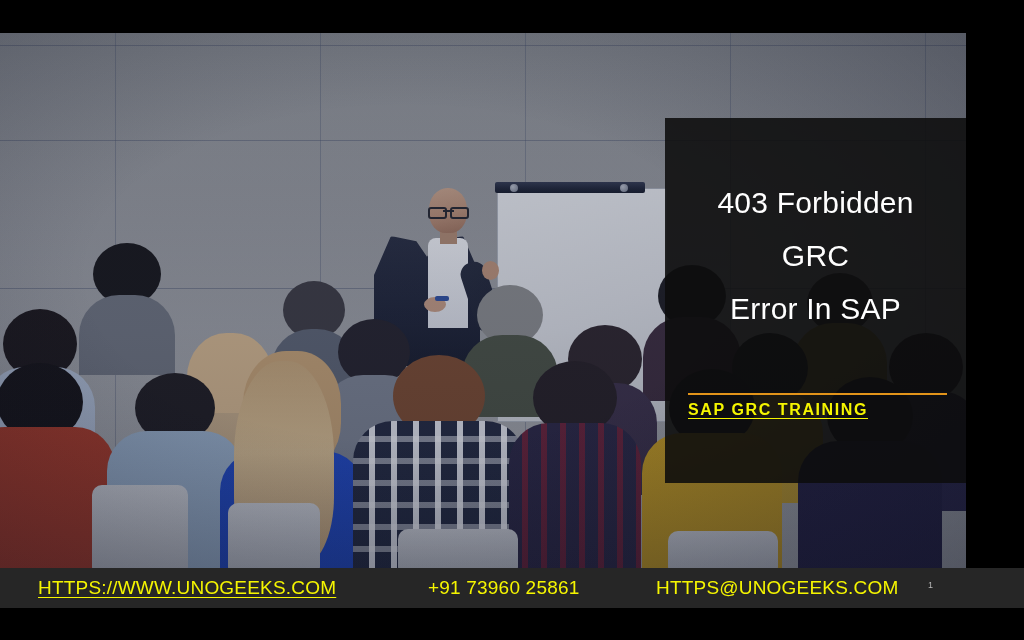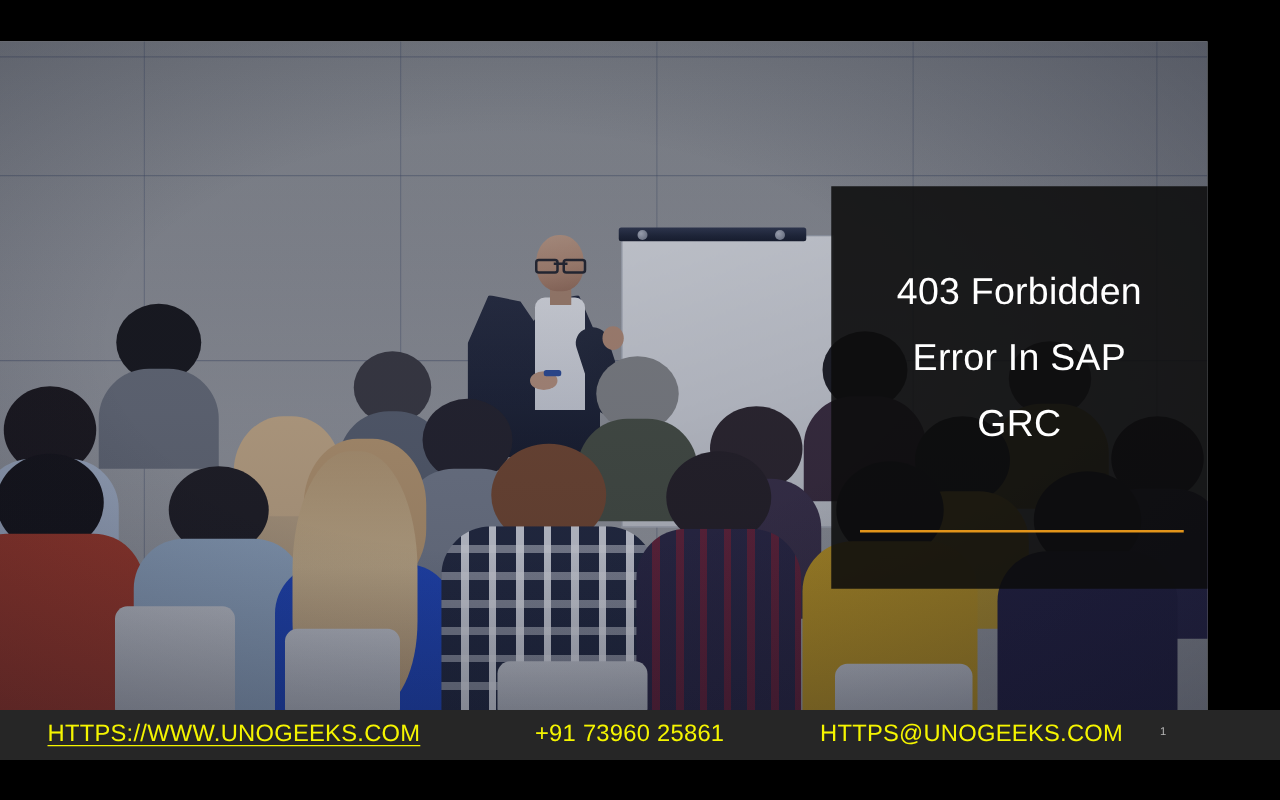--- a/index.html
+++ b/index.html
@@ -55,21 +55,21 @@
 
   .chair{position:absolute;background:linear-gradient(180deg,#dcdee0,#c6c9cc);border-radius:10px 10px 2px 2px;}
 
   
   .grade{position:absolute;inset:0;background:linear-gradient(180deg,
           rgba(34,42,74,.20) 0%, rgba(30,38,70,.26) 55%, rgba(20,26,50,.34) 100%);}
   .vig{position:absolute;inset:0;
        background:radial-gradient(ellipse at 42% 45%,rgba(0,0,0,0) 40%,rgba(10,14,30,.35) 100%);}
 
   
-  .panel{position:absolute;left:665px;top:149px;width:301px;height:322px;
+  .panel{position:absolute;left:665px;top:118px;width:301px;height:365px;
          background:rgba(12,12,12,.88);}
   .panel-inner{position:absolute;left:0;right:0;top:0;bottom:0;
                display:flex;flex-direction:column;justify-content:flex-start;}
   .title{color:#ffffff;font-size:30px;line-height:53px;text-align:center;font-weight:400;
          margin-top:58px;letter-spacing:.2px;}
   .rule{position:absolute;left:23px;top:275px;width:259px;height:2px;background:#e2941a;}
   .sub1{position:absolute;left:23px;top:283px;color:#f5f500;font-size:16px;font-weight:bold;
         letter-spacing:1.6px;text-decoration:underline;text-underline-offset:3px;}
   .sub2{position:absolute;right:22px;top:318px;color:#f5f500;font-weight:bold;white-space:nowrap;}
   .sub2 .by{font-size:13px;letter-spacing:1.2px;font-weight:normal;}
@@ -206,25 +206,26 @@
     <div class="chair" style="left:668px;top:498px;width:110px;height:38px;"></div>
 
     <div class="grade"></div>
     <div class="vig"></div>
   </div>
 
   <div class="panel">
     <div class="panel-inner">
       <div class="title">
         <div>403 Forbidden</div>
+        <div>GRC</div>
         <div>Error In SAP</div>
-        <div>GRC</div>
       </div>
     </div>
     <div class="rule"></div>
+    <div class="sub1">SAP GRC TRAINING</div>
   </div>
 
   <div class="footer">
     <a class="f-item f-url" href="#" style="color:#f5f500;">HTTPS://WWW.UNOGEEKS.COM</a>
     <div class="f-item f-phone">+91 73960 25861</div>
     <div class="f-item f-mail">HTTPS@UNOGEEKS.COM</div>
   </div>
   <div class="f-page">1</div>
 
 </div>

